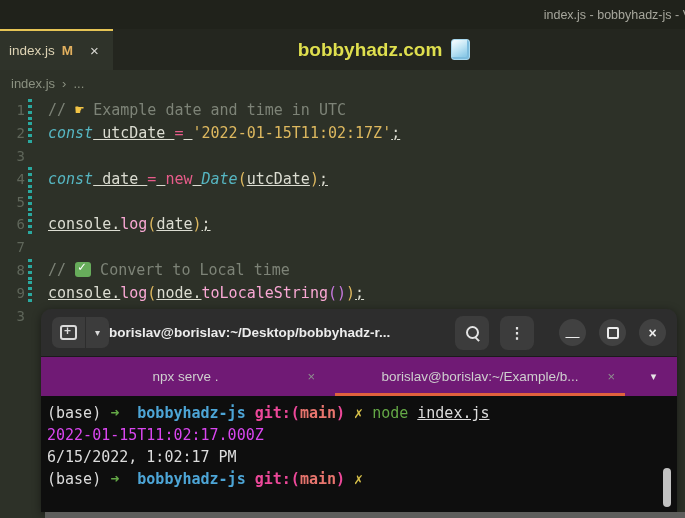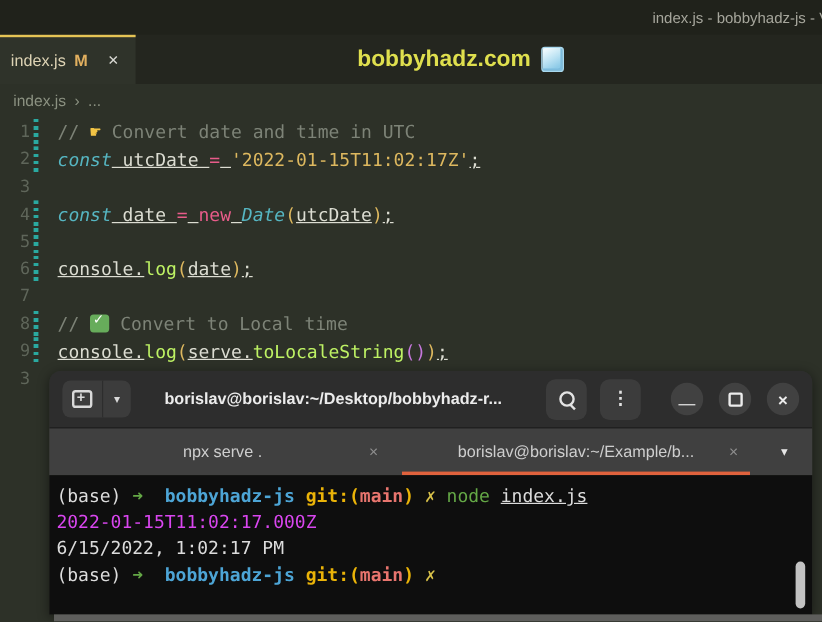--- a/index.html
+++ b/index.html
@@ -41,21 +41,21 @@
   .crow{display:flex;height:22.8px;align-items:center;}
   .lnum{width:25px;flex:none;text-align:right;color:#5f665a;font-size:14px;}
   .gmark{width:4px;height:100%;flex:none;margin-left:3px;}
   .gmark.changed{background:repeating-linear-gradient(to bottom,#2aa9a0 0 3px,transparent 3px 6px);}
   .ltext{padding-left:16px;white-space:pre;}
   .kw{color:#56b6c2;font-style:italic;}
   .vr{color:#dcddd2;text-decoration:underline;}
   .op{color:#e85c8a;}
   .str{color:#ddb85f;}
   .cmt{color:#7d8377;}
-  .fn{color:#bef264;}
+  .fn{color:#f9a8d4;}
   .p1{color:#ddb85f;}
   .p2{color:#c678dd;}
   .tik{display:inline-block;}
   .backhand-index-pointing-right-icon::before{content:"☛";color:#f2c445;font-style:normal;}
   .check-mark-button-icon{
     width:16px;height:15px;background:#67ac5b;border-radius:3px;position:relative;
     vertical-align:-2px;
   }
   .check-mark-button-icon::before{
     content:"✓";position:absolute;left:3px;top:-3px;color:#fff;font-size:13px;font-weight:bold;
@@ -72,21 +72,21 @@
   .split .seg{display:flex;align-items:center;justify-content:center;cursor:pointer;}
   .seg-new{width:33px;border-right:1px solid #2d2d2d;}
   .seg-drop{width:23px;color:#d9d9d9;font-size:10px;}
   .terminal-plus-icon{
     width:13px;height:11px;border:2px solid #d9d9d9;border-radius:3px;position:relative;
   }
   .terminal-plus-icon::after{
     content:"+";position:absolute;left:2px;top:-3px;color:#d9d9d9;font-size:12px;font-weight:bold;
   }
   .t-title{
-    color:#ececec;font-size:13.5px;font-weight:bold;margin-left:28px;white-space:nowrap;
+    color:#ececec;font-size:13.5px;font-weight:bold;white-space:nowrap;
     overflow:hidden;
     text-align:center;
   }
   .t-actions{margin-left:auto;display:flex;align-items:center;gap:11px;}
   .t-rbtn{
     width:34px;height:34px;border-radius:8px;background:#3c3c3c;display:flex;
     align-items:center;justify-content:center;cursor:pointer;
   }
   .magnifier-icon{width:9px;height:9px;border:2px solid #e3e3e3;border-radius:50%;position:relative;}
   .magnifier-icon::after{
@@ -96,21 +96,21 @@
   .kebab-icon{color:#e3e3e3;font-size:15px;font-weight:bold;letter-spacing:0;line-height:1;}
   .t-wbtns{display:flex;align-items:center;gap:13px;margin-left:14px;}
   .t-circ{
     width:27px;height:27px;border-radius:50%;background:#414141;display:flex;
     align-items:center;justify-content:center;cursor:pointer;color:#ececec;
   }
   .minimize-glyph{font-size:14px;line-height:1;margin-top:7px;}
   .maximize-icon{width:8px;height:8px;border:2px solid #ececec;border-radius:2px;}
   .close-glyph{font-size:14px;font-weight:bold;}
   .t-tabs{
-    height:39px;background:#404040;border-top:1px solid #1b1b1b;display:flex;align-items:stretch;
+    height:39px;background:#701a75;border-top:1px solid #1b1b1b;display:flex;align-items:stretch;
   }
   .t-tab{
     position:relative;display:flex;align-items:center;justify-content:center;
     color:#cecece;font-size:13.5px;cursor:pointer;
   }
   .t-tab-1{width:289px;}
   .t-tab-2{width:300px;}
   .t-tab .tab-close{position:absolute;right:15px;color:#8f8f8f;font-size:13px;}
   .t-tab.active::after{
     content:"";position:absolute;left:5px;right:5px;bottom:0;height:3px;background:#e0623d;
@@ -118,21 +118,21 @@
   .t-tab-label{max-width:230px;overflow:hidden;white-space:nowrap;}
   .t-caret{
     flex:1;display:flex;align-items:center;justify-content:center;color:#e6e6e6;
     font-size:11px;cursor:pointer;
   }
   .t-content{
     position:relative;background:#0e0e0e;height:116px;
     font-family:"DejaVu Sans Mono",monospace;font-size:15px;padding:6px 0 0 6px;
   }
   .trow{height:22px;line-height:22px;white-space:pre;}
-  .w{color:#dcdcdc;} .grn{color:#64a846;} .cyn{color:#4da5d6;} .blu{color:#eab308;margin-top:48px;}
+  .w{color:#dcdcdc;} .grn{color:#64a846;} .cyn{color:#4da5d6;} .blu{color:#ec4899;margin-top:48px;}
   .red{color:#e8756e;text-align:center;} .ylw{color:#d9c24a;} .pur{color:#d946ef;}
   .b{font-weight:bold;} .u{text-decoration:underline;}
   .t-scroll-thumb{
     position:absolute;right:6px;top:72px;width:8px;height:39px;border-radius:4px;
     background:#c2c2c2;cursor:pointer;
   }
   .bottom-strip{
     position:absolute;left:45px;right:0;top:512px;height:6px;background:#5e5e5c;
   }
 </style>
@@ -159,21 +159,21 @@
   <div class="breadcrumb">
     <span>index.js</span>
     <span>›</span>
     <span>...</span>
   </div>
 
   <div class="code">
       <div class="crow">
         <span class="lnum">1</span>
         <span class="gmark changed"></span>
-        <span class="ltext"><span class="cmt">// </span><span class="tik backhand-index-pointing-right-icon"></span><span class="cmt"> Convert date and time in UTC</span></span>
+        <span class="ltext"><span class="cmt">// </span><span class="tik backhand-index-pointing-right-icon"></span><span class="cmt"> Example date and time in UTC</span></span>
       </div>
       <div class="crow">
         <span class="lnum">2</span>
         <span class="gmark changed"></span>
         <span class="ltext"><span class="kw">const</span><span class="vr"> utcDate </span><span class="op">=</span><span class="vr"> </span><span class="str">'2022-01-15T11:02:17Z'</span><span class="vr">;</span></span>
       </div>
       <div class="crow">
         <span class="lnum">3</span>
         <span class="gmark"></span>
         <span class="ltext"></span>
@@ -199,21 +199,21 @@
         <span class="ltext"></span>
       </div>
       <div class="crow">
         <span class="lnum">8</span>
         <span class="gmark changed"></span>
         <span class="ltext"><span class="cmt">// </span><span class="tik check-mark-button-icon"></span><span class="cmt"> Convert to Local time</span></span>
       </div>
       <div class="crow">
         <span class="lnum">9</span>
         <span class="gmark changed"></span>
-        <span class="ltext"><span class="vr">console.</span><span class="fn">log</span><span class="p1">(</span><span class="vr">serve.</span><span class="fn">toLocaleString</span><span class="p2">()</span><span class="p1">)</span><span class="vr">;</span></span>
+        <span class="ltext"><span class="vr">console.</span><span class="fn">log</span><span class="p1">(</span><span class="vr">node.</span><span class="fn">toLocaleString</span><span class="p2">()</span><span class="p1">)</span><span class="vr">;</span></span>
       </div>
       <div class="crow">
         <span class="lnum">3</span>
         <span class="gmark"></span>
         <span class="ltext"></span>
       </div>
     </div>
 </div>
 
 <div class="twin">

